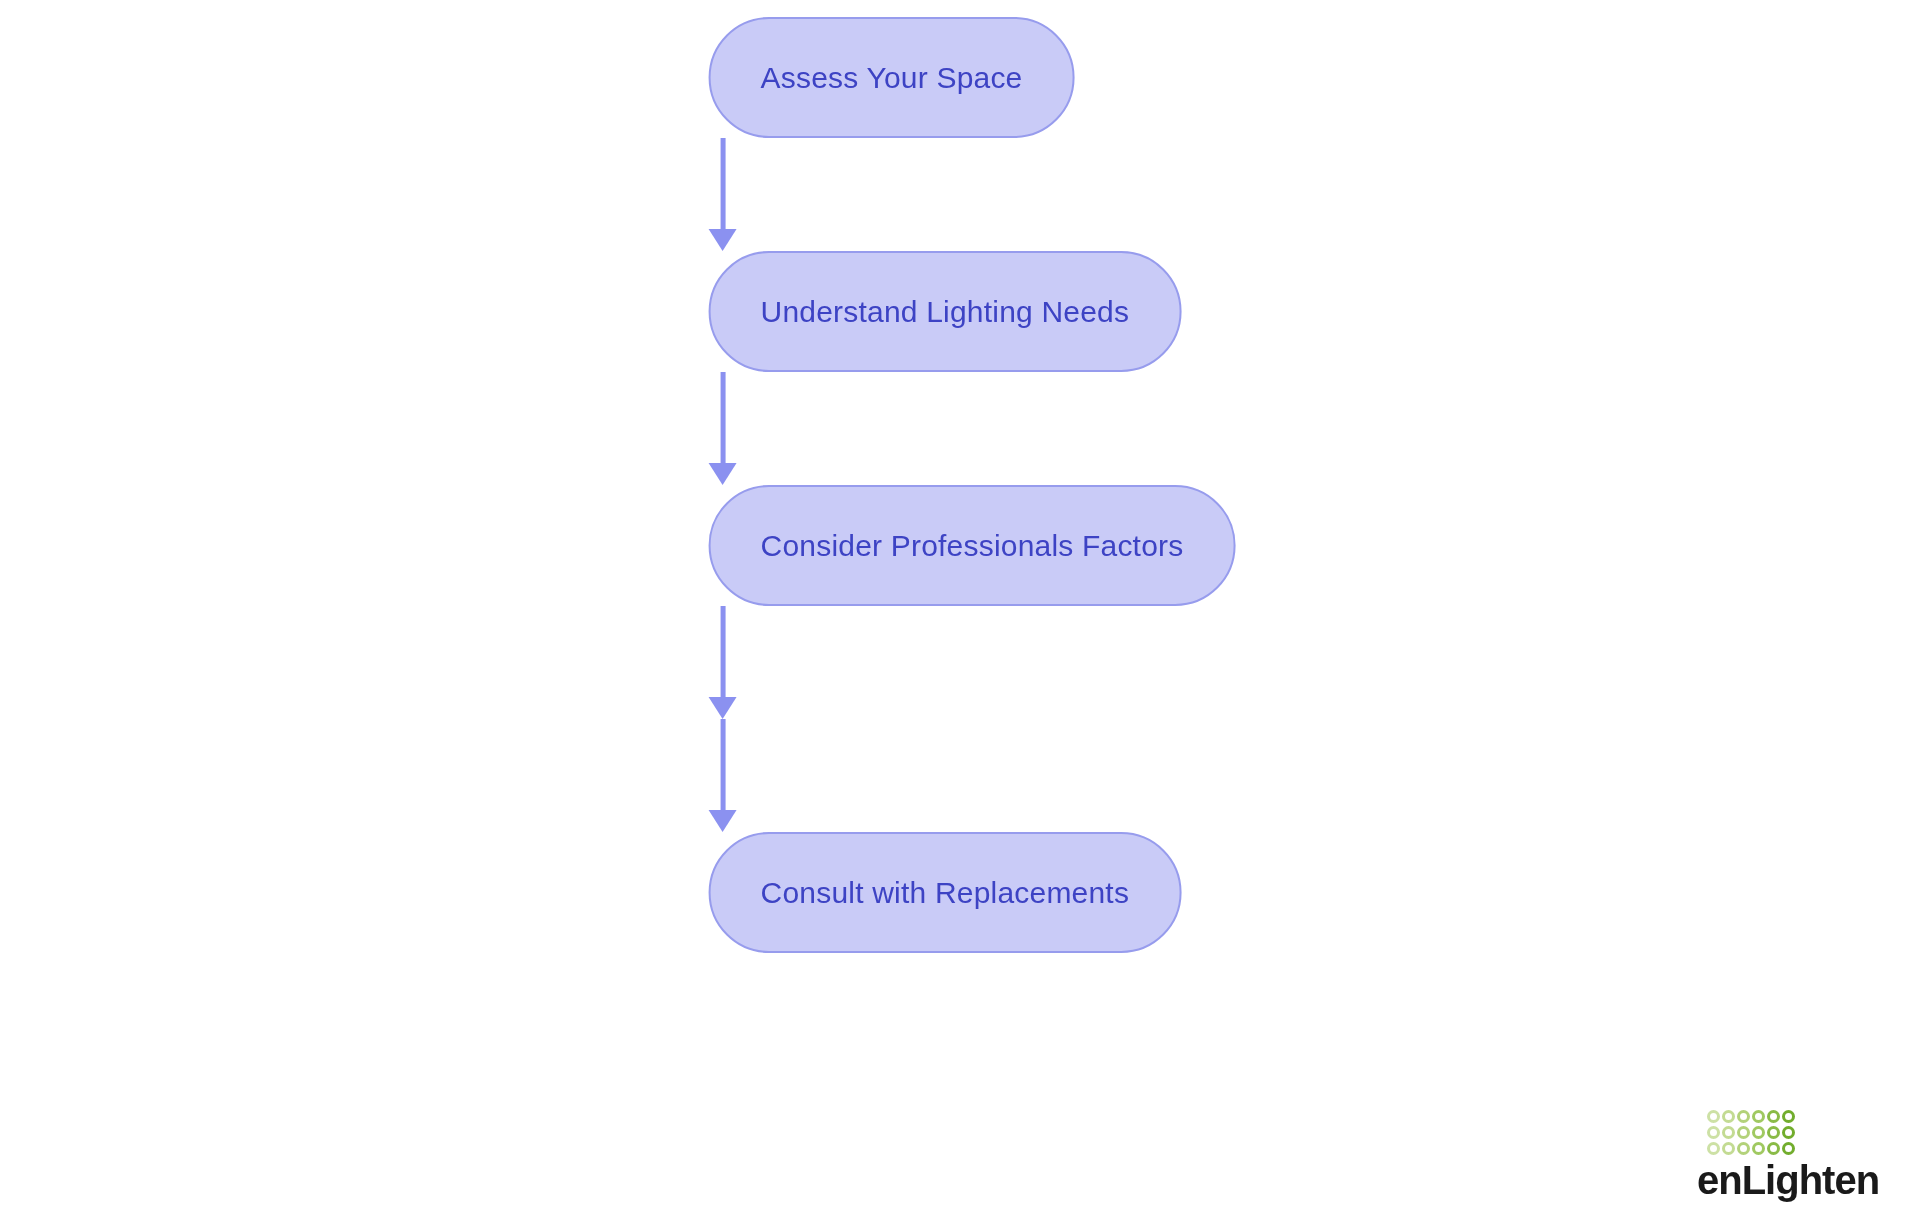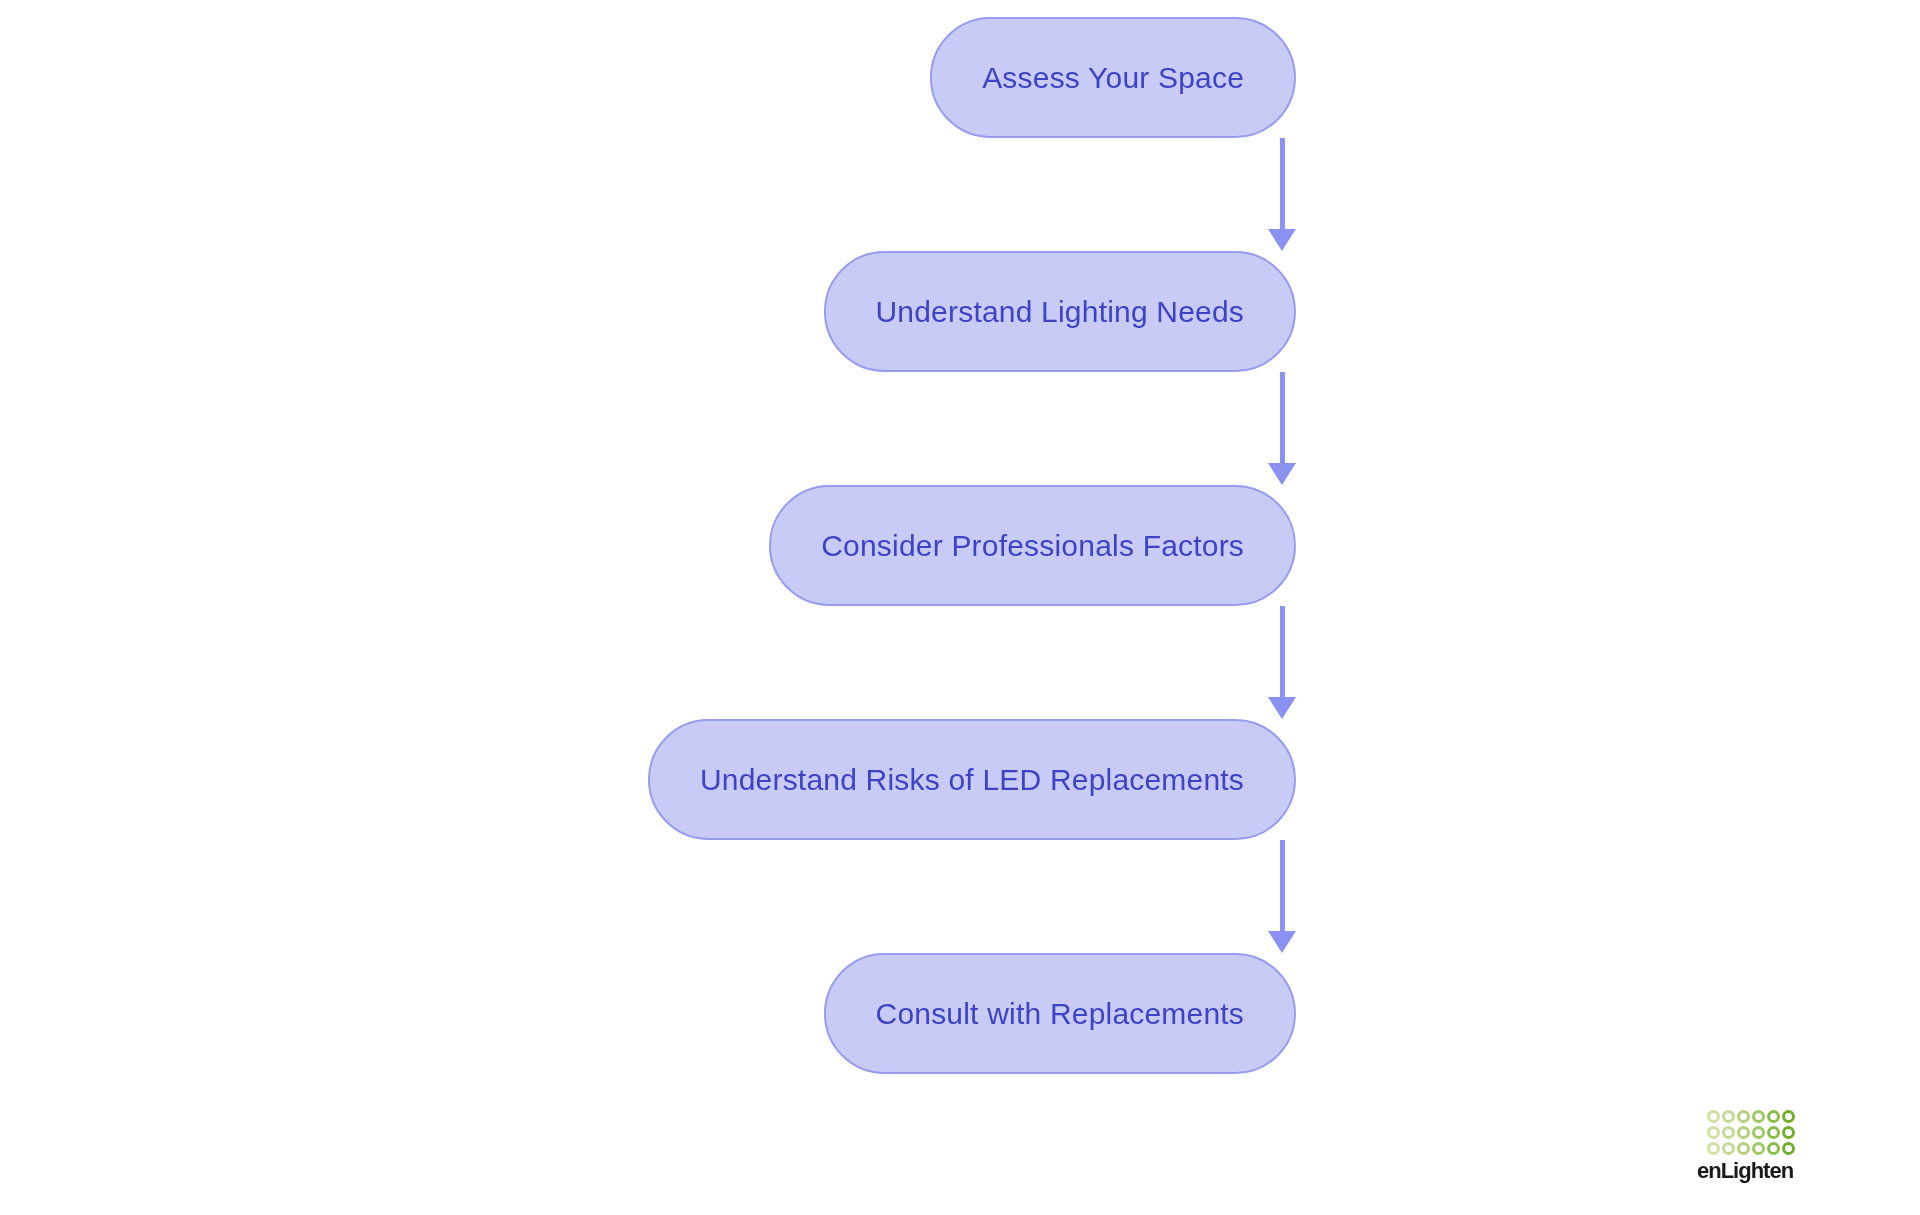--- a/index.html
+++ b/index.html
@@ -16,21 +16,21 @@
     overflow: hidden;
   }
   
   .flow {
     position: absolute;
     left: 972px;
     top: 17px;
     transform: translateX(-50%);
     display: flex;
     flex-direction: column;
-    align-items: flex-end;
+    align-items: flex-start;
   }
   .node {
     height: 121px;
     box-sizing: border-box;
     padding: 0 50px;
     display: flex;
     align-items: center;
     justify-content: center;
     background: var(--node-fill, #c9cbf7);
     border: 2px solid var(--node-border, #979ced);
@@ -77,21 +77,21 @@
   .logo-dot {
     width: 7px;
     height: 7px;
     border-radius: 50%;
     border-style: solid;
     border-width: 3px;
     background: transparent;
   }
   .logo-text {
     margin-top: 3px;
-    font-size: 22px;
+    font-size: 40px;
     font-weight: bold;
     letter-spacing: -1px;
     color: var(--logo-text-color, #1a1a1a);
   }
 </style>
 </head>
 <body>
 
 <div class="canvas">
 
@@ -109,23 +109,20 @@
       <div class="arrow">
         <div class="arrow-line"></div>
         <div class="arrow-head"></div>
       </div>
       <div class="node">
         <span>Consider Professionals Factors</span>
       </div>
       <div class="arrow">
         <div class="arrow-line"></div>
         <div class="arrow-head"></div>
-      </div>
-      <div class="node">
-        <span>Understand Risks of LED Replacements</span>
       </div>
       <div class="arrow">
         <div class="arrow-line"></div>
         <div class="arrow-head"></div>
       </div>
       <div class="node">
         <span>Consult with Replacements</span>
       </div>
     </div>
 

